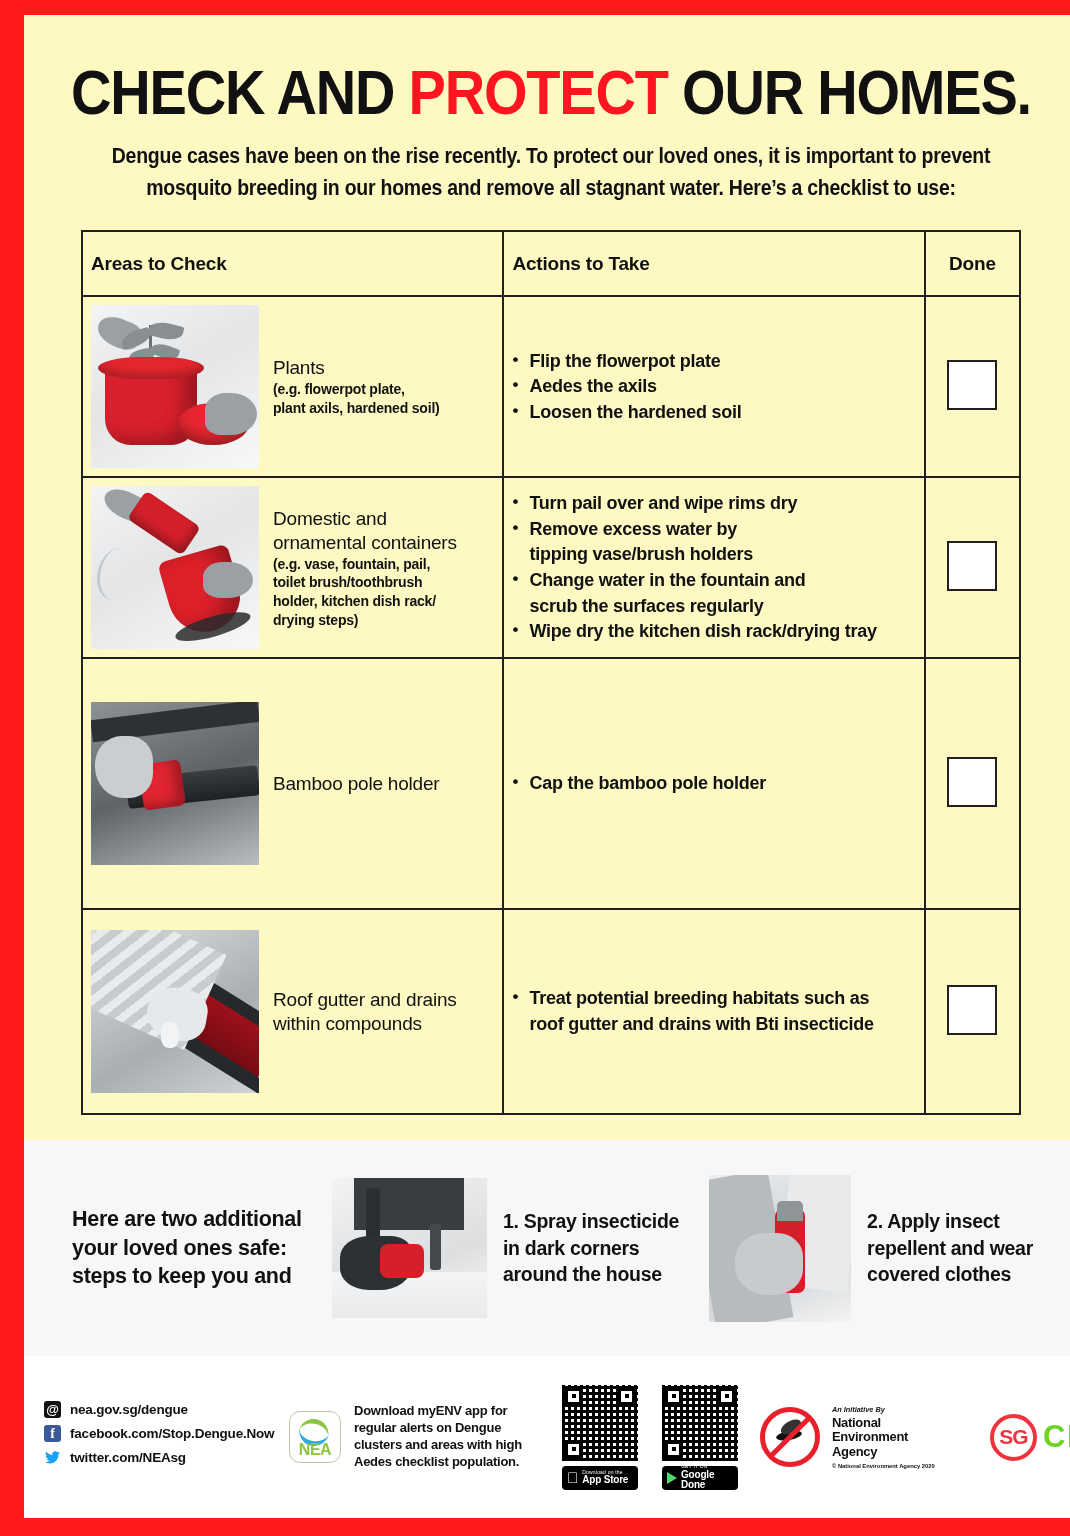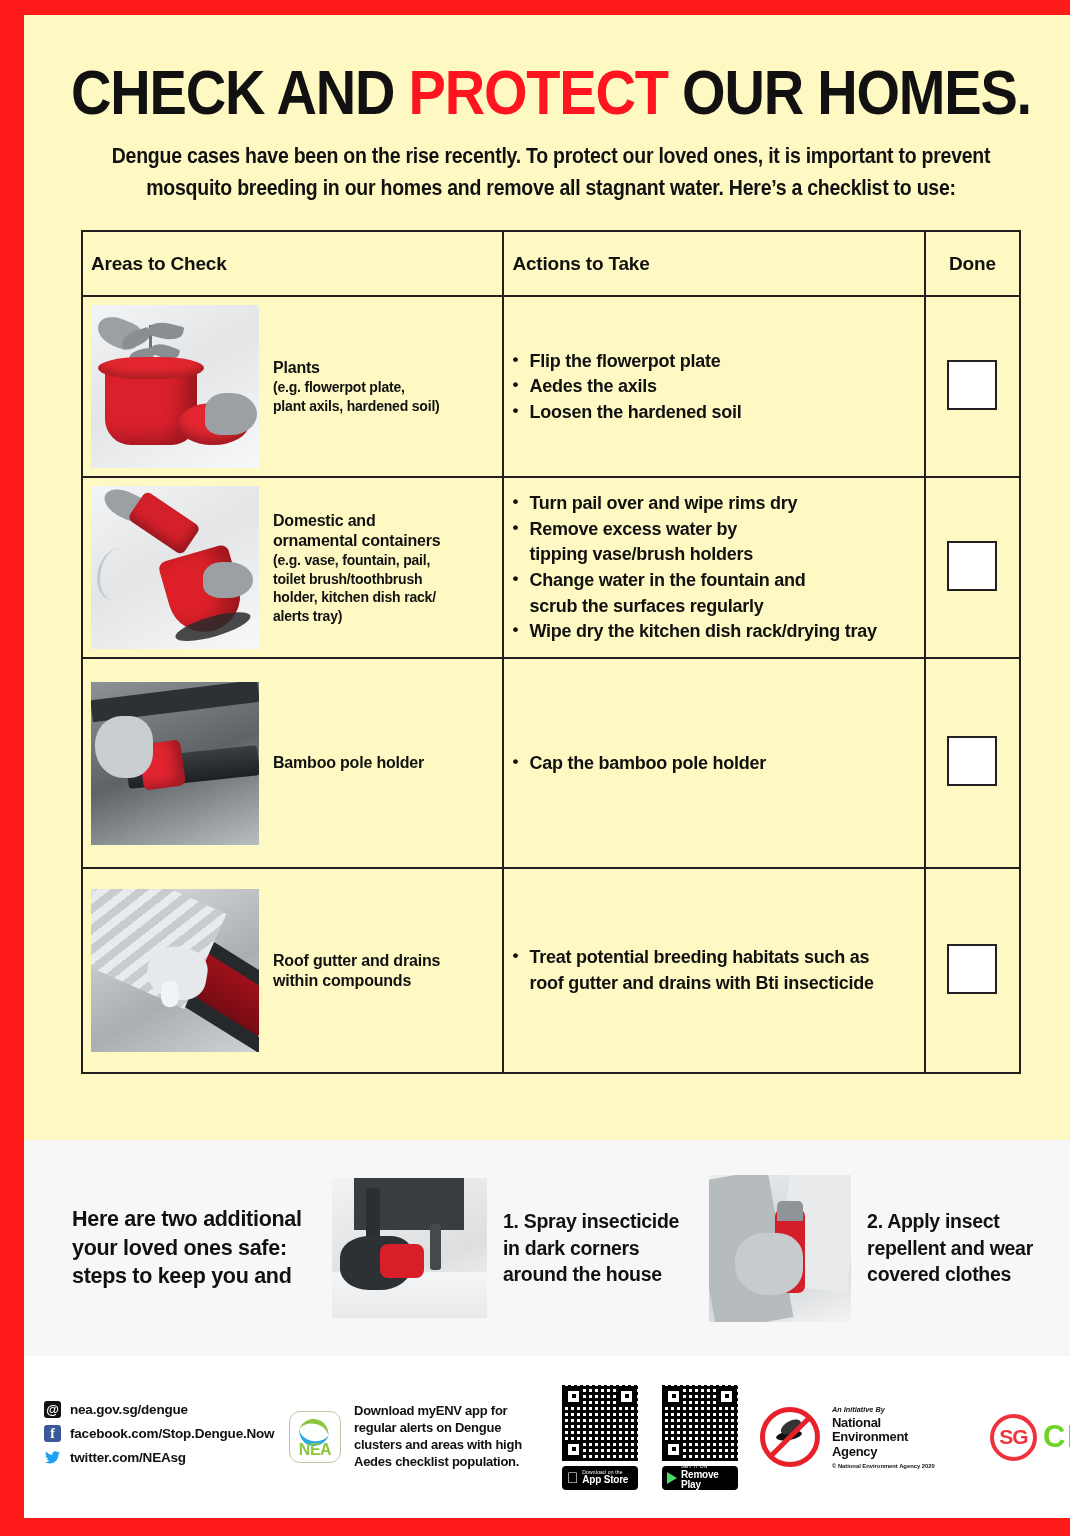--- a/index.html
+++ b/index.html
@@ -68,21 +68,21 @@
     padding: 0 0 0 22px;
     letter-spacing: -0.2px;
     transform: scaleY(1.0);
   }
   th.hdr.center { text-align: center; padding: 0; }
 
   td.area { padding: 16px 10px 16px 18px; }
   .area-inner { display: flex; align-items: center; gap: 14px; }
   .area-label { line-height: 1.26; }
   .area-title {
-    font-size: 16px; font-weight: 700; color: #111;
+    font-size: 19px; font-weight: 400; color: #111;
     letter-spacing: -0.2px;
   }
   .area-sub {
     font-size: 14px; font-weight: 700; color: #111;
     letter-spacing: -0.2px; margin-top: 1px;
   }
 
   td.actions { padding: 14px 12px 14px 22px; }
   ul.acts { list-style: none; }
   ul.acts li {
@@ -424,41 +424,41 @@
                 <div class="splash"></div>
                   <div class="pail"></div>
                   <div class="hnd2"></div>
               </div>
               <div class="area-label">
                 <div class="area-title">Domestic and</div>
                 <div class="area-title">ornamental containers</div>
                 <div class="area-sub">(e.g. vase, fountain, pail,</div>
                 <div class="area-sub">toilet brush/toothbrush</div>
                 <div class="area-sub">holder, kitchen dish rack/</div>
-                <div class="area-sub">alerts tray)</div>
+                <div class="area-sub">drying steps)</div>
               </div>
             </div>
           </td>
           <td class="actions">
             <ul class="acts">
               <li>Turn pail over and wipe rims dry</li>
               <li style="white-space:pre-line">Remove excess water by
 tipping vase/brush holders</li>
               <li style="white-space:pre-line">Change water in the fountain and
 scrub the surfaces regularly</li>
               <li>Wipe dry the kitchen dish rack/drying tray</li>
             </ul>
           </td>
           <td class="done">
             <span class="checkbox"></span>
           </td>
         </tr>
 
         <tr>
-          <td class="area" style="height:210px">
+          <td class="area" style="height:251px">
             <div class="area-inner">
               <div class="photo p-bamboo">
                 <div class="bar"></div>
                   <div class="pole"></div>
                   <div class="cap"></div>
                   <div class="hand"></div>
               </div>
               <div class="area-label">
                 <div class="area-title">Bamboo pole holder</div>
               </div>
@@ -596,21 +596,21 @@
       <div class="qr-item">
         <div class="qr">
           <span class="fp fp-tl"></span>
             <span class="fp fp-tr"></span>
             <span class="fp fp-bl"></span>
         </div>
         <div class="badge">
           <span class="gp-tri"></span>
           <span class="btxt">
             <span class="t1">GET IT ON</span>
-            <span class="t2">Remove Play</span>
+            <span class="t2">Google Done</span>
           </span>
         </div>
       </div>
     </div>
 
     <div class="no-mosq">
       <div class="body"></div>
         <div class="wing"></div>
       <div class="ring"></div>
         <div class="slash"></div>

